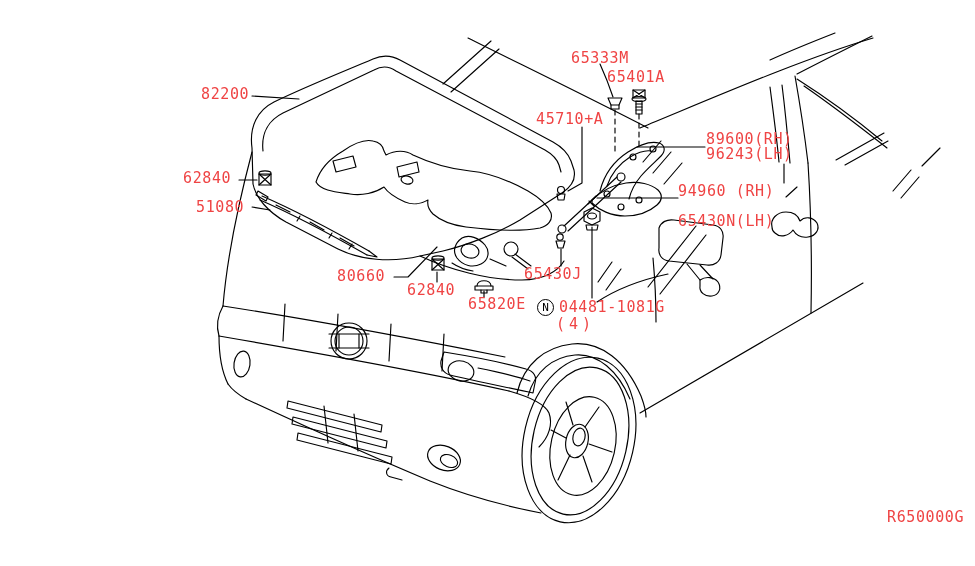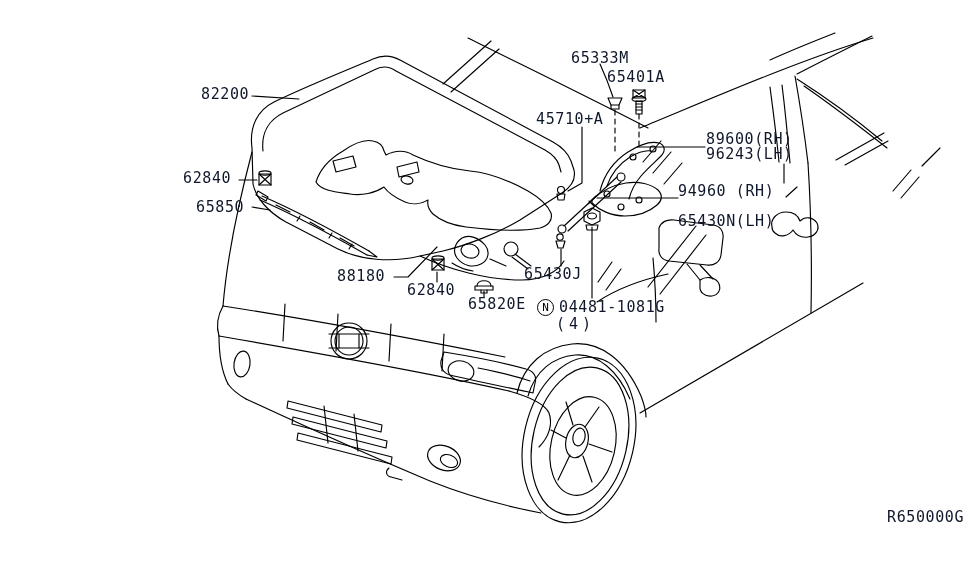--- a/index.html
+++ b/index.html
@@ -6,21 +6,21 @@
   .stage {
     position:relative; width:975px; height:566px; background:#ffffff;
     font-family:"DejaVu Sans Mono","Liberation Mono",monospace; overflow:hidden;
   }
   svg.lineart { position:absolute; left:0; top:0; }
   svg.lineart path, svg.lineart circle, svg.lineart ellipse, svg.lineart line {
     fill:none; stroke:#000; stroke-width:1.15; stroke-linecap:round; stroke-linejoin:round;
   }
   .lbl {
     position:absolute; font-size:15px; line-height:15px; letter-spacing:0.6px;
-    color:#0f172a; white-space:pre; cursor:default; user-select:none;
+    color:#ef4444; white-space:pre; cursor:default; user-select:none;
   }
   .ncircle {
     position:absolute; width:17px; height:17px; border:1.3px solid #000; border-radius:50%;
     display:flex; align-items:center; justify-content:center;
     font-size:11px; line-height:11px; color:#000; box-sizing:border-box;
   }
 </style>
 </head>
 <body>
 
@@ -241,22 +241,22 @@
       <path d="M784,164 L784,183"></path>
       <path d="M797,187 L786,197"></path>
       <path d="M678,198 L597,198"></path>
       <path d="M615,110 L615,152" stroke-dasharray="5,4"></path>
       <path d="M639,114 L639,147" stroke-dasharray="5,4"></path>
     </g>
   </svg>
 
   <div class="lbl" style="left:201px; top:87px">82200</div>
   <div class="lbl" style="left:183px; top:171px">62840</div>
-  <div class="lbl" style="left:196px; top:200px">65850</div>
-  <div class="lbl" style="left:337px; top:269px">88180</div>
+  <div class="lbl" style="left:196px; top:200px">51080</div>
+  <div class="lbl" style="left:337px; top:269px">80660</div>
   <div class="lbl" style="left:407px; top:283px">62840</div>
   <div class="lbl" style="left:468px; top:297px">65820E</div>
   <div class="lbl" style="left:571px; top:51px">65333M</div>
   <div class="lbl" style="left:607px; top:70px">65401A</div>
   <div class="lbl" style="left:536px; top:112px">45710+A</div>
   <div class="lbl" style="left:706px; top:132px">89600(RH)</div>
   <div class="lbl" style="left:706px; top:147px">96243(LH)</div>
   <div class="lbl" style="left:678px; top:184px">94960 (RH)</div>
   <div class="lbl" style="left:678px; top:214px">65430N(LH)</div>
   <div class="lbl" style="left:524px; top:267px">65430J</div>

